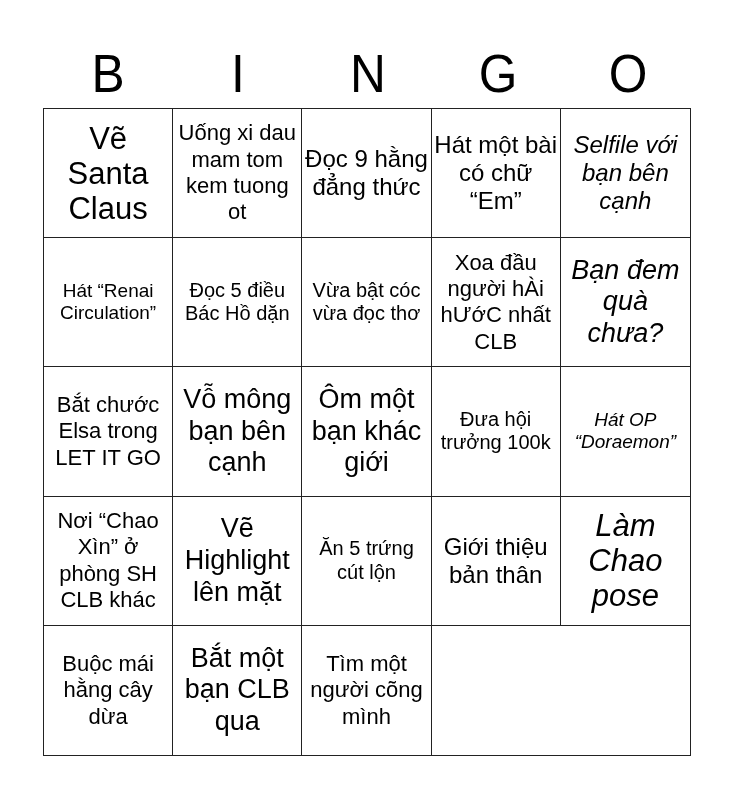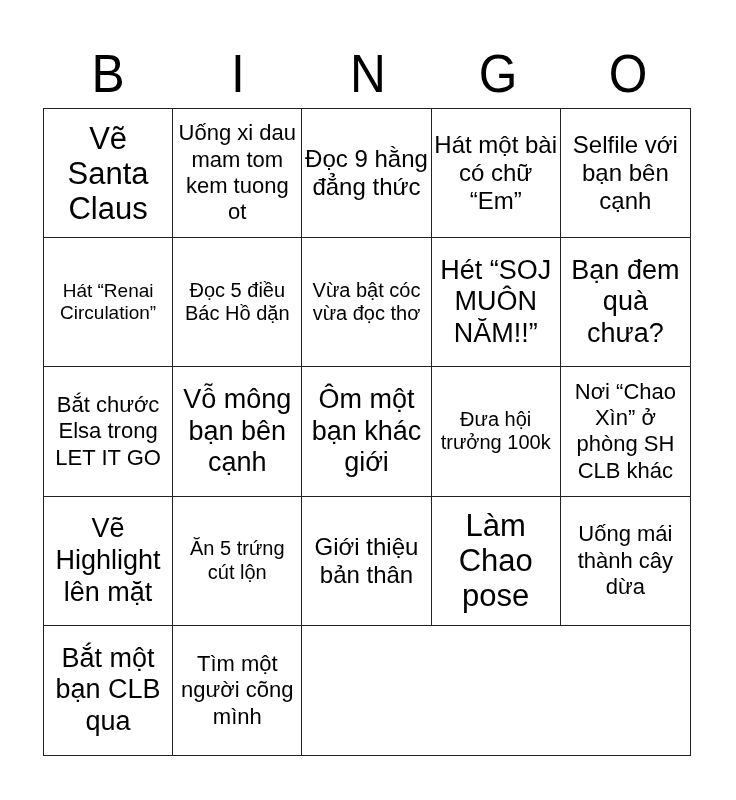--- a/index.html
+++ b/index.html
@@ -9,21 +9,21 @@
             display: grid; grid-template-columns: repeat(5, 130px); }
   .header span { display: flex; align-items: center; justify-content: center;
                  font-size: 54px; line-height: 1; font-family: "Liberation Sans", sans-serif;
                  font-weight: normal; transform: scaleX(0.92); }
   .grid { position: absolute; top: 108px; left: 43px; width: 648px; height: 648px;
           display: grid; grid-template-columns: repeat(5, 1fr); grid-template-rows: repeat(5, 1fr);
           border: 1px solid #222; box-sizing: border-box; }
   .cell { border-right: 1px solid #222; border-bottom: 1px solid #222;
           display: flex; align-items: center; justify-content: center; text-align: center;
           padding: 0 2px; box-sizing: border-box; overflow: hidden; line-height: 1.14; }
-  .cell:nth-child(5n) { border-right: none; }
+  .cell:nth-child(5n) { border-right: none; font-style: italic; }
   .cell:nth-child(n+21) { border-bottom: none; }
   .s19 { font-size: 19px; line-height: 1.18; }
   .s22 { font-size: 22px; line-height: 1.2; }
   .s24 { font-size: 24px; line-height: 1.16; }
   .s27 { font-size: 27px; line-height: 1.18; }
   .s29 { font-size: 20px; line-height: 1.17; }
   .s31 { font-size: 31px; line-height: 1.13; }
 </style>
 </head>
 <body>
@@ -40,30 +40,31 @@
 
   <div class="cell s31">Vẽ Santa Claus</div>
   <div class="cell s22">Uống xi dau mam tom kem tuong ot</div>
   <div class="cell s24">Đọc 9 hằng đẳng thức</div>
   <div class="cell s24">Hát một bài có chữ “Em”</div>
   <div class="cell s24">Selfile với bạn bên cạnh</div>
 
   <div class="cell s19">Hát “Renai Circulation”</div>
   <div class="cell s29">Đọc 5 điều Bác Hồ dặn</div>
   <div class="cell s29">Vừa bật cóc vừa đọc thơ</div>
+  <div class="cell s22">Xoa đầu người hÀi hƯớC nhất CLB</div>
 
-  <div class="cell s27">Hét “SOJ MUÔN NĂM!!”</div>
   <div class="cell s27">Bạn đem quà chưa?</div>
   <div class="cell s22">Bắt chước Elsa trong LET IT GO</div>
   <div class="cell s27">Vỗ mông bạn bên cạnh</div>
   <div class="cell s27">Ôm một bạn khác giới</div>
 
   <div class="cell s29">Đưa hội trưởng 100k</div>
+  <div class="cell s19">Hát OP “Doraemon”</div>
   <div class="cell s22">Nơi “Chao Xìn” ở phòng SH CLB khác</div>
   <div class="cell s27">Vẽ Highlight lên mặt</div>
   <div class="cell s29">Ăn 5 trứng cút lộn</div>
 
   <div class="cell s24">Giới thiệu bản thân</div>
   <div class="cell s31">Làm Chao pose</div>
-  <div class="cell s22">Uống mái thành cây dừa</div>
+  <div class="cell s22">Buộc mái hằng cây dừa</div>
   <div class="cell s27">Bắt một bạn CLB qua</div>
   <div class="cell s22">Tìm một người cõng mình</div>
 </div>
 
 </body></html>

